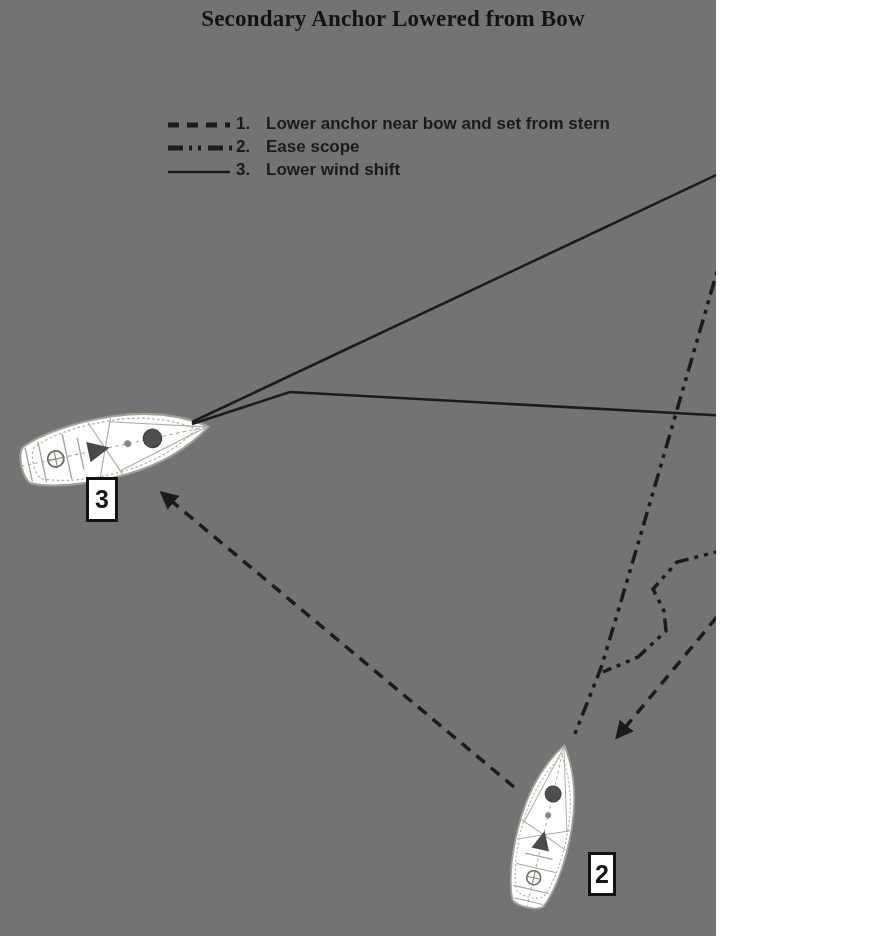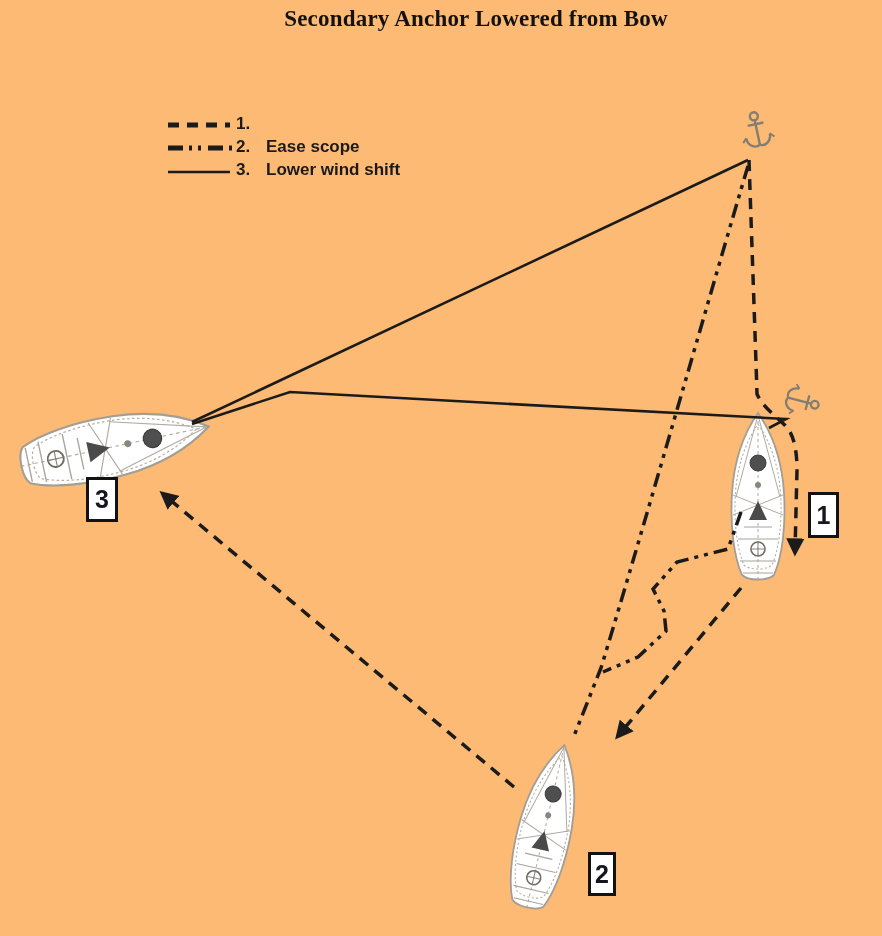--- a/index.html
+++ b/index.html
@@ -1,17 +1,17 @@
 <!DOCTYPE html>
 <html><head>
 <meta charset="utf-8">
 <style>
   html,body{margin:0;padding:0;background:#fff;}
   .canvas{
-    position:relative;width:882px;height:936px;background:#fdba74;overflow:hidden;
+    position:relative;width:716px;height:936px;background:#737373;overflow:hidden;
     font-family:"Liberation Sans", sans-serif;color:#1a1a1a;
   }
   .title{
     position:absolute;top:6px;left:0;width:100%;box-sizing:border-box;padding-left:70px;
     text-align:center;font-family:"Liberation Serif", serif;font-weight:bold;
     font-size:23px;letter-spacing:.2px;color:#121212;
   }
   .legend{position:absolute;top:112px;left:164px;}
   .legend-row{display:flex;align-items:center;height:23px;}
   .legend-swatch{width:72px;height:23px;flex:0 0 72px;}
@@ -33,20 +33,21 @@
 <div class="canvas">
 
   <div class="title">Secondary Anchor Lowered from Bow</div>
 
   <div class="legend">
     <div class="legend-row">
       <svg class="legend-swatch" viewBox="0 0 72 23">
         <line x1="4" y1="13" x2="66" y2="13" stroke="#1b1b1b" stroke-width="5" stroke-dasharray="11 8"></line>
       </svg>
       <span class="legend-num">1.</span>
+      <span class="legend-label">Lower anchor near bow and set from stern</span>
     </div>
     <div class="legend-row">
       <svg class="legend-swatch" viewBox="0 0 72 23">
         <line x1="4" y1="13" x2="68" y2="13" stroke="#1b1b1b" stroke-width="5" stroke-dasharray="15 6 3 6 3 7"></line>
       </svg>
       <span class="legend-num">2.</span>
       <span class="legend-label">Ease scope</span>
     </div>
     <div class="legend-row">
       <svg class="legend-swatch" viewBox="0 0 72 23">

